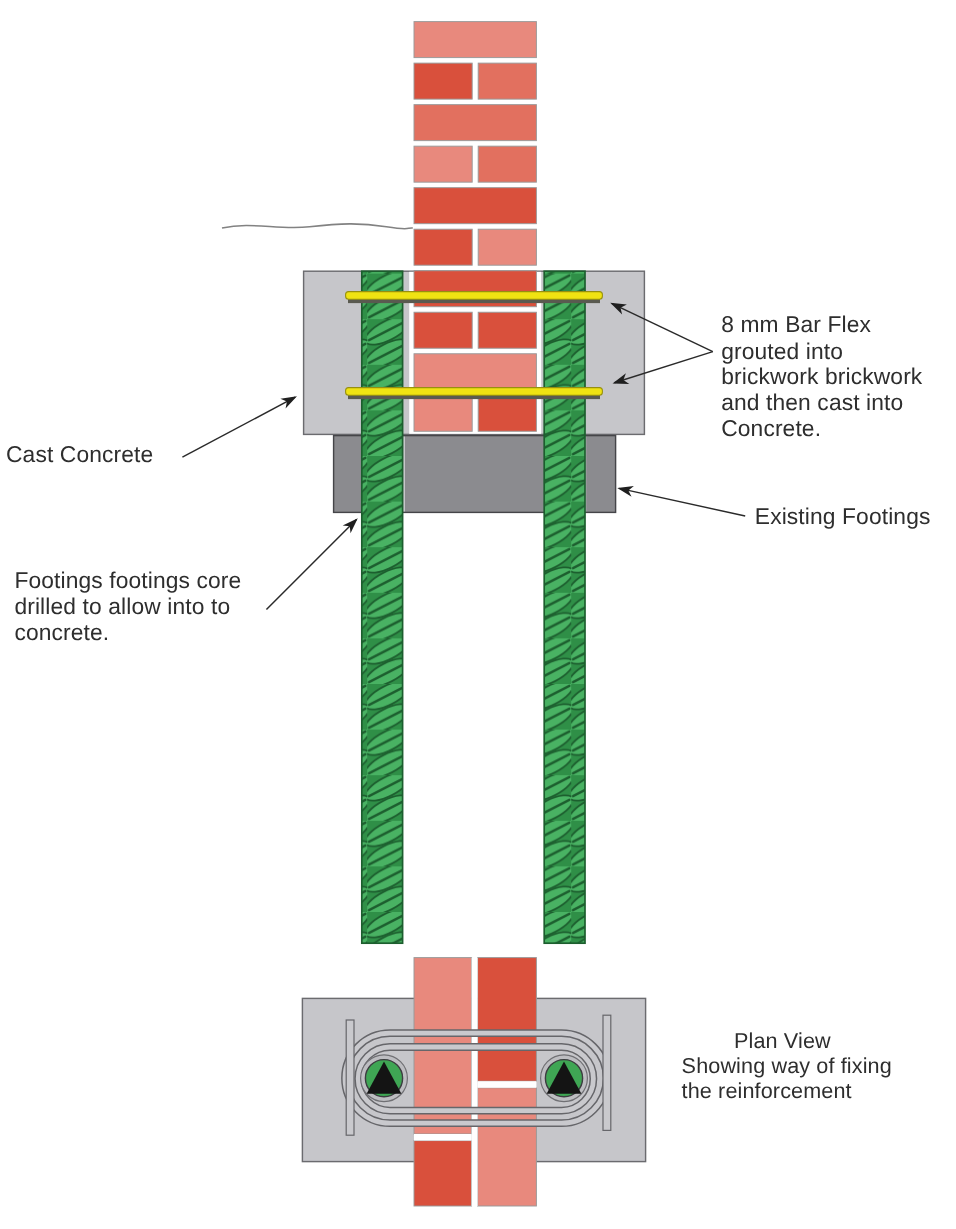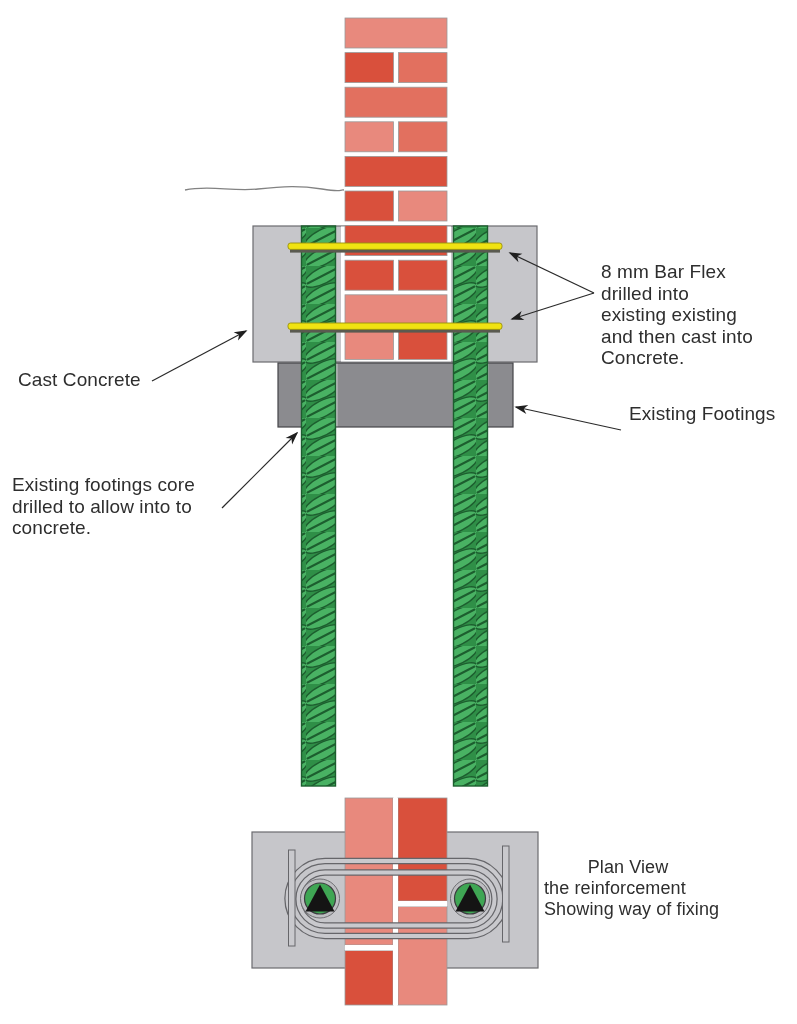--- a/index.html
+++ b/index.html
@@ -117,41 +117,41 @@
     <g>
       <circle cx="470" cy="898.5" r="19.5" fill="#BDBDC1" stroke="#707074" stroke-width="1"></circle>
       <circle cx="470" cy="898.5" r="15.5" fill="#3FA654" stroke="#3D3D41" stroke-width="1.2"></circle>
       <path d="M470,884.5 L484.5,911.5 L455.5,911.5 Z" fill="#141414"></path>
     </g>
   </g>
 </svg>
 
 <div class="label" style="left:601px;top:261px;">
   <div>8 mm Bar Flex</div>
-  <div>drilled into</div>
-  <div>existing existing</div>
+  <div>grouted into</div>
+  <div>brickwork brickwork</div>
   <div>and then cast into</div>
   <div>Concrete.</div>
 </div>
 
-<div class="label" style="left:18px;top:369px;">
+<div class="label" style="left:5px;top:369px;">
   <div>Cast Concrete</div>
 </div>
 
-<div class="label" style="left:629px;top:403px;text-align:center;">
+<div class="label" style="left:629px;top:421px;text-align:center;">
   <div>Existing Footings</div>
 </div>
 
 <div class="label" style="left:12px;top:474px;">
-  <div>Existing footings core</div>
+  <div>Footings footings core</div>
   <div>drilled to allow into to</div>
   <div>concrete.</div>
 </div>
 
-<div class="label plan-label" style="left:544px;top:857px;">
+<div class="label plan-label" style="left:568px;top:857px;">
   <div style="margin-left:0;">
     <div class="center">Plan View</div>
   </div>
+  <div>Showing way of fixing</div>
   <div>the reinforcement</div>
-  <div>Showing way of fixing</div>
 </div>
 
 </div>
 
 </body></html>

